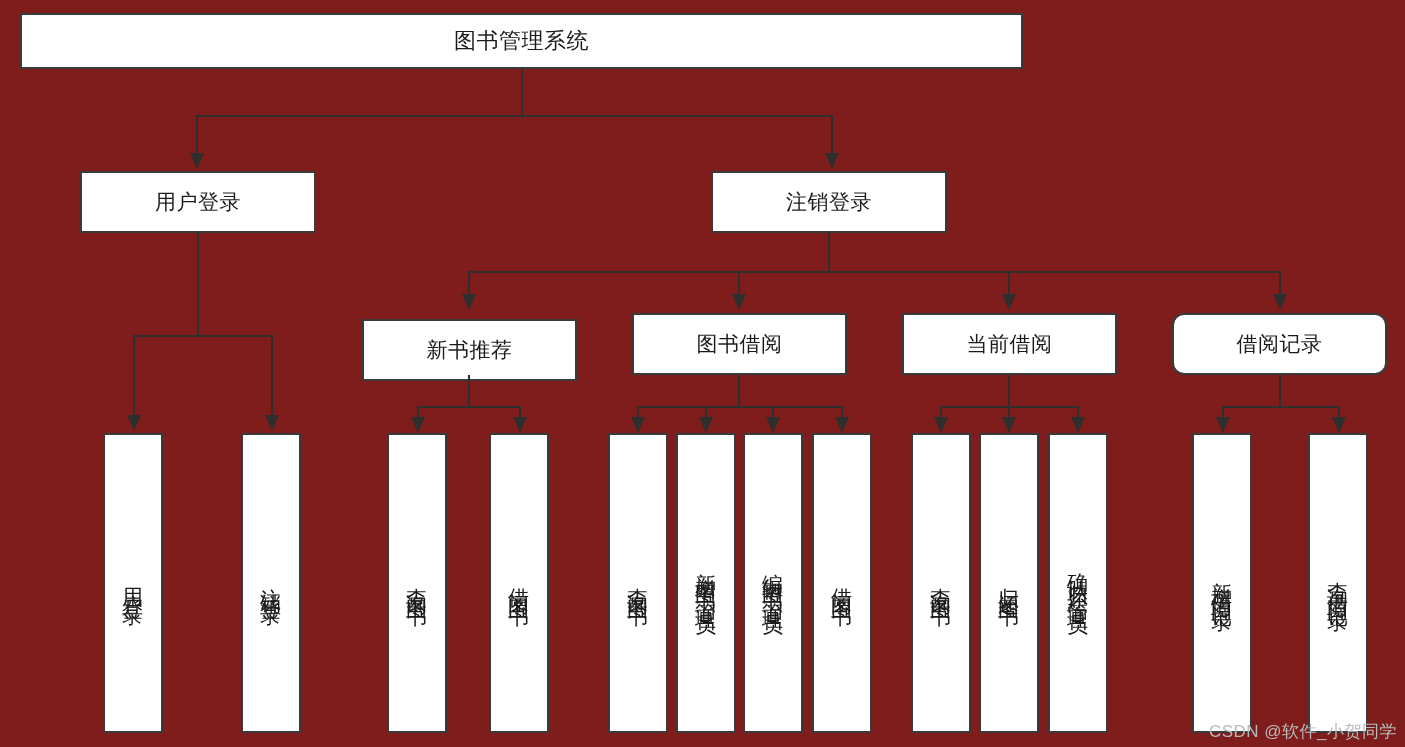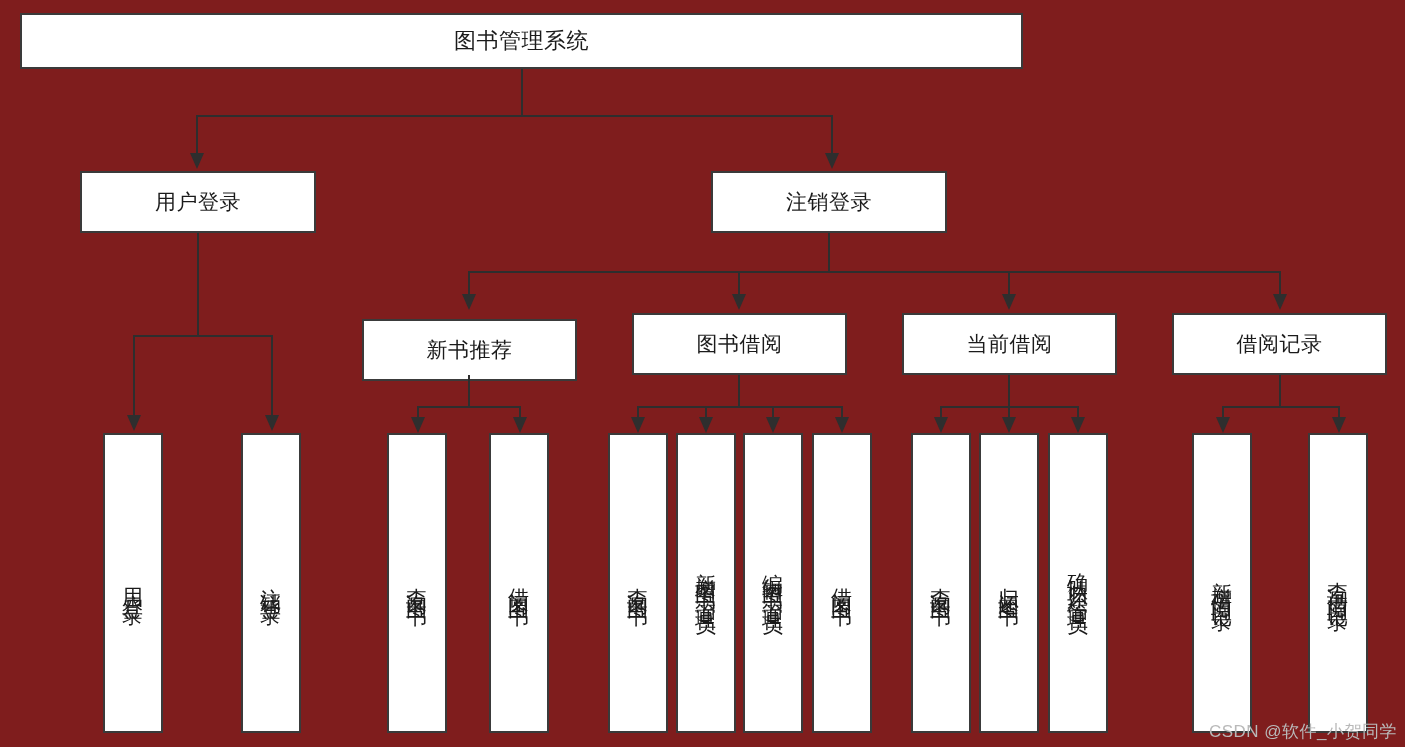--- a/index.html
+++ b/index.html
@@ -131,21 +131,21 @@
 
   <div class="node h" style="left:362px; top:297px; width:215px; height:62px;margin-top:22px;">
     <span class="lbl">新书推荐</span>
   </div>
   <div class="node h" style="left:902px; top:313px; width:215px; height:62px;">
     <span class="lbl">当前借阅</span>
   </div>
   <div class="node h" style="left:632px; top:313px; width:215px; height:62px;">
     <span class="lbl">图书借阅</span>
   </div>
-  <div class="node h" style="left:1172px; top:313px; width:215px; height:62px;">
+  <div class="node h" style="left:1172px; top:313px; width:215px; height:62px;border-radius:12px;">
     <span class="lbl">借阅记录</span>
   </div>
 
   <div class="vline" style="left:468px; top:375px; height:32px;"></div>
   <div class="hline" style="left:417px; top:406px; width:103px;"></div>
   <div class="vline" style="left:417px; top:406px; height:14px;"></div>
   <div class="arrow" style="left:411px; top:417px;"></div>
   <div class="vline" style="left:519px; top:406px; height:14px;"></div>
   <div class="arrow" style="left:513px; top:417px;"></div>
 

